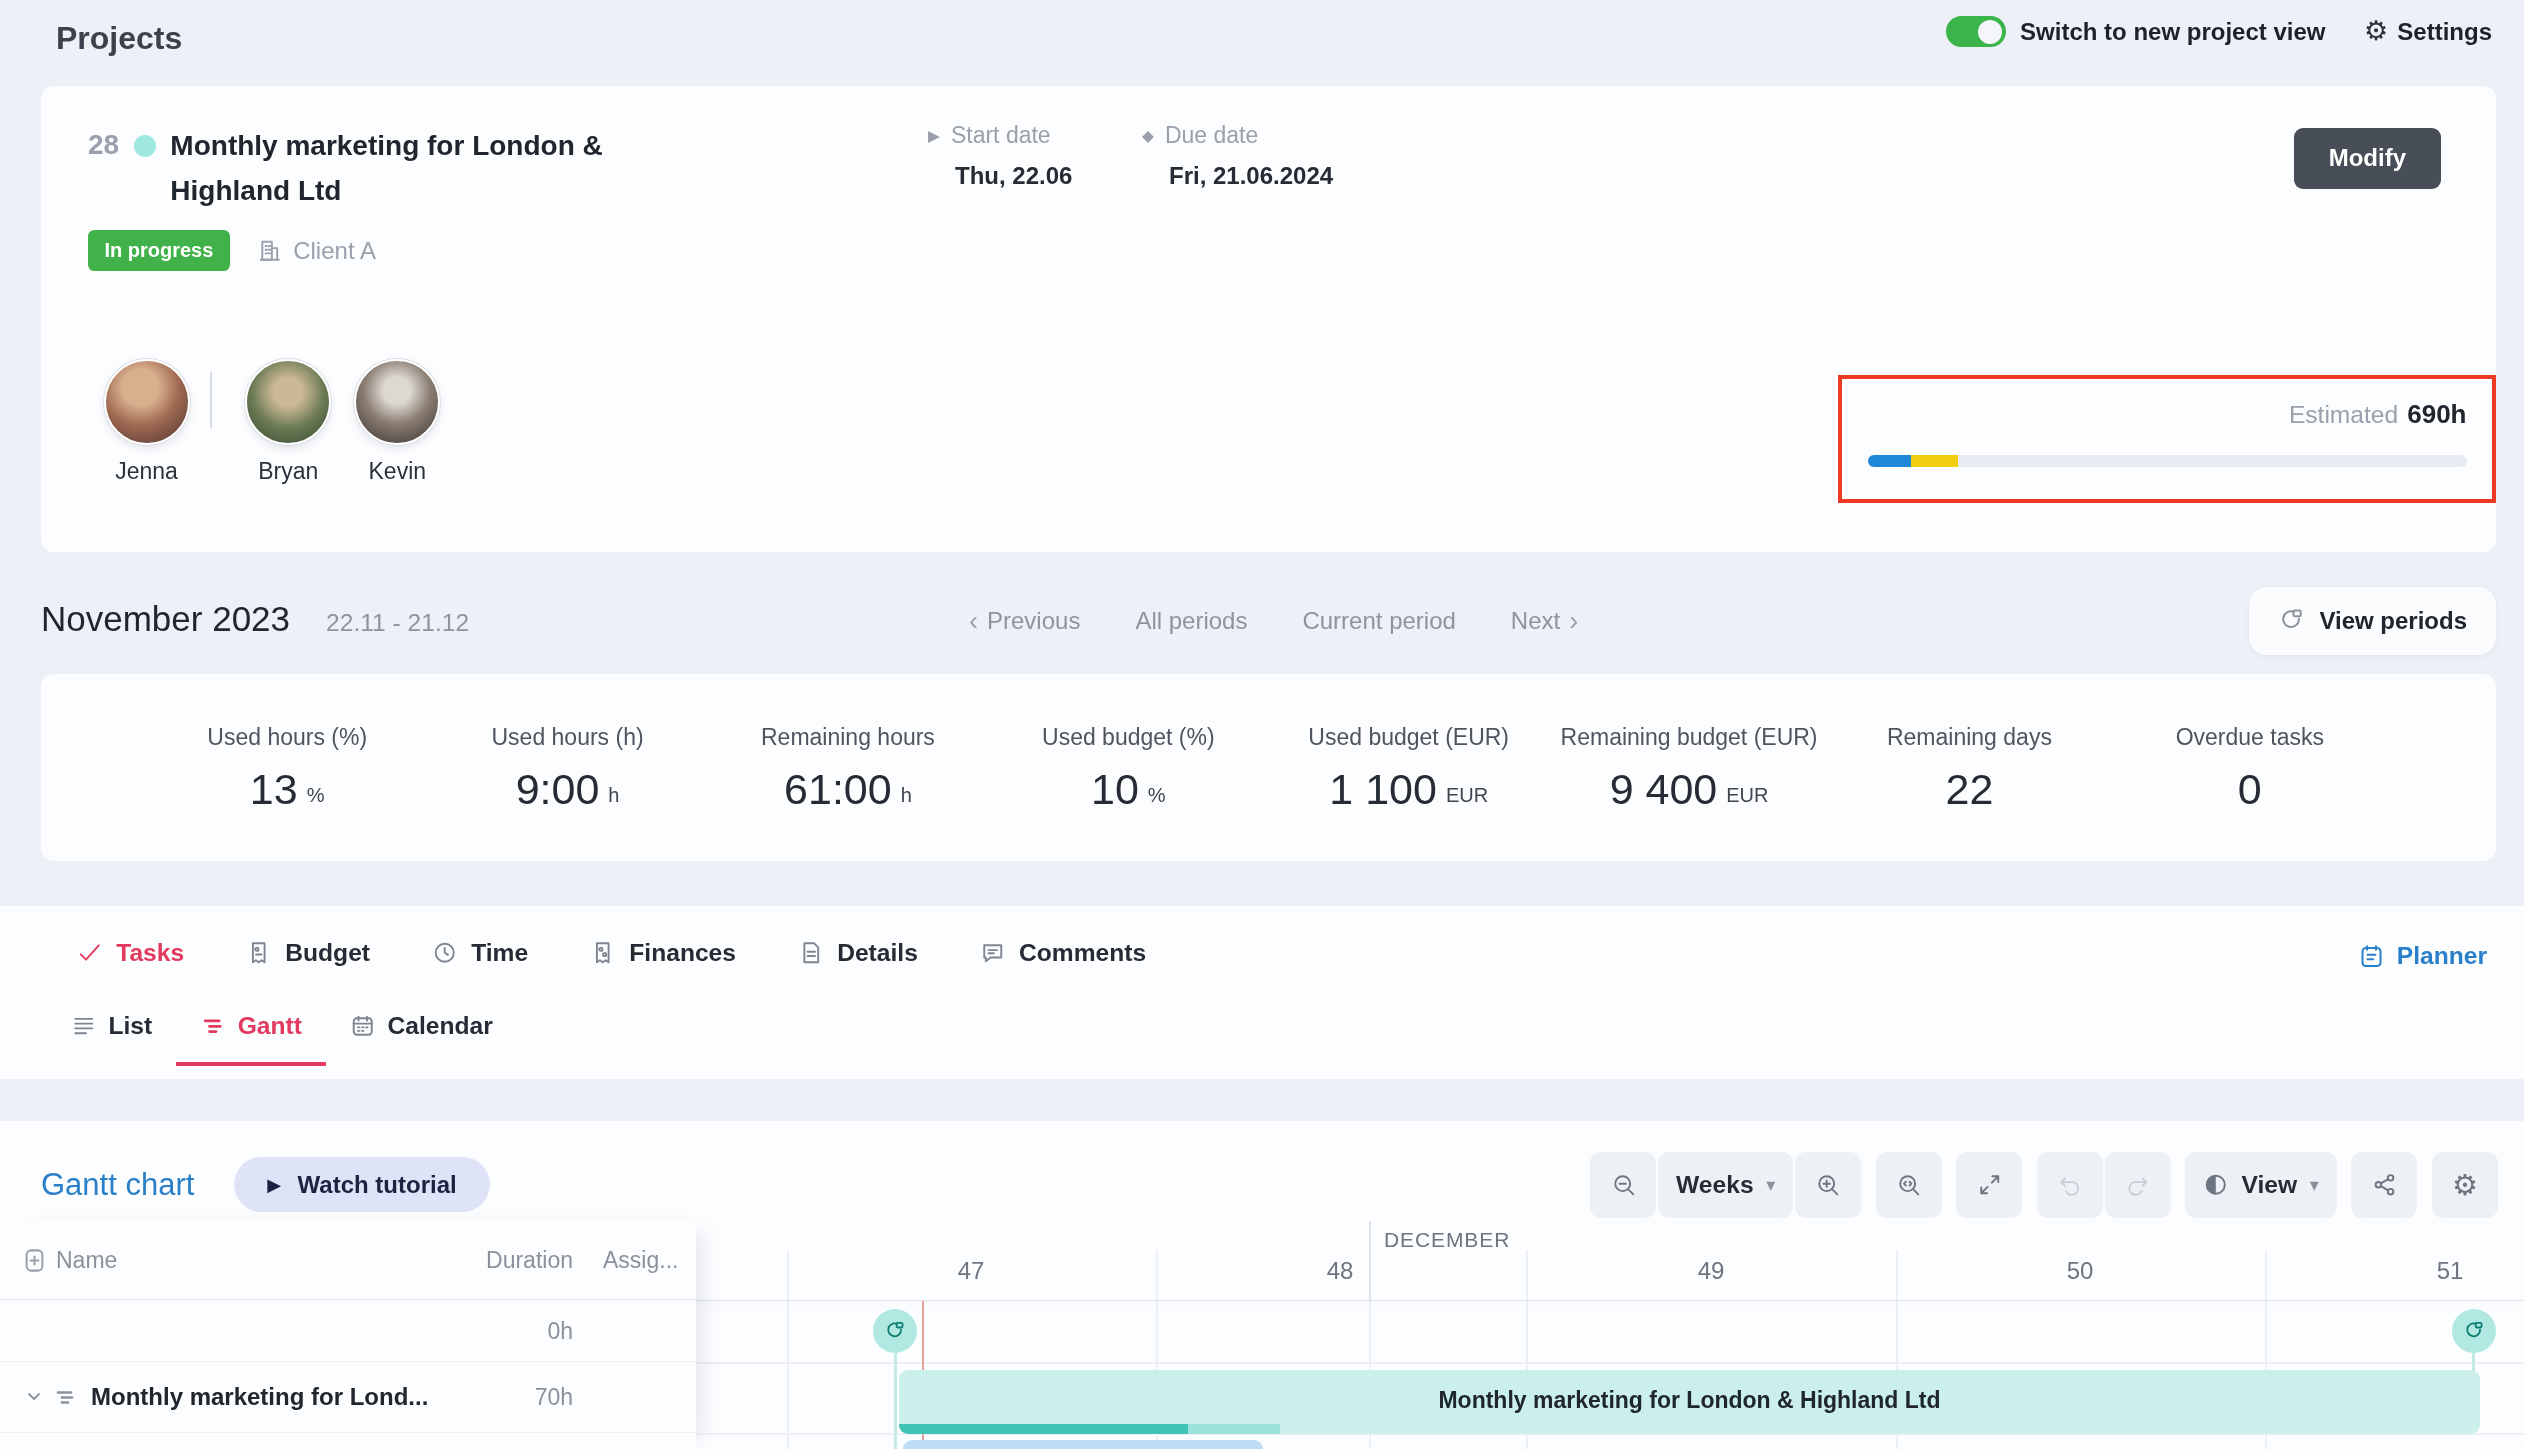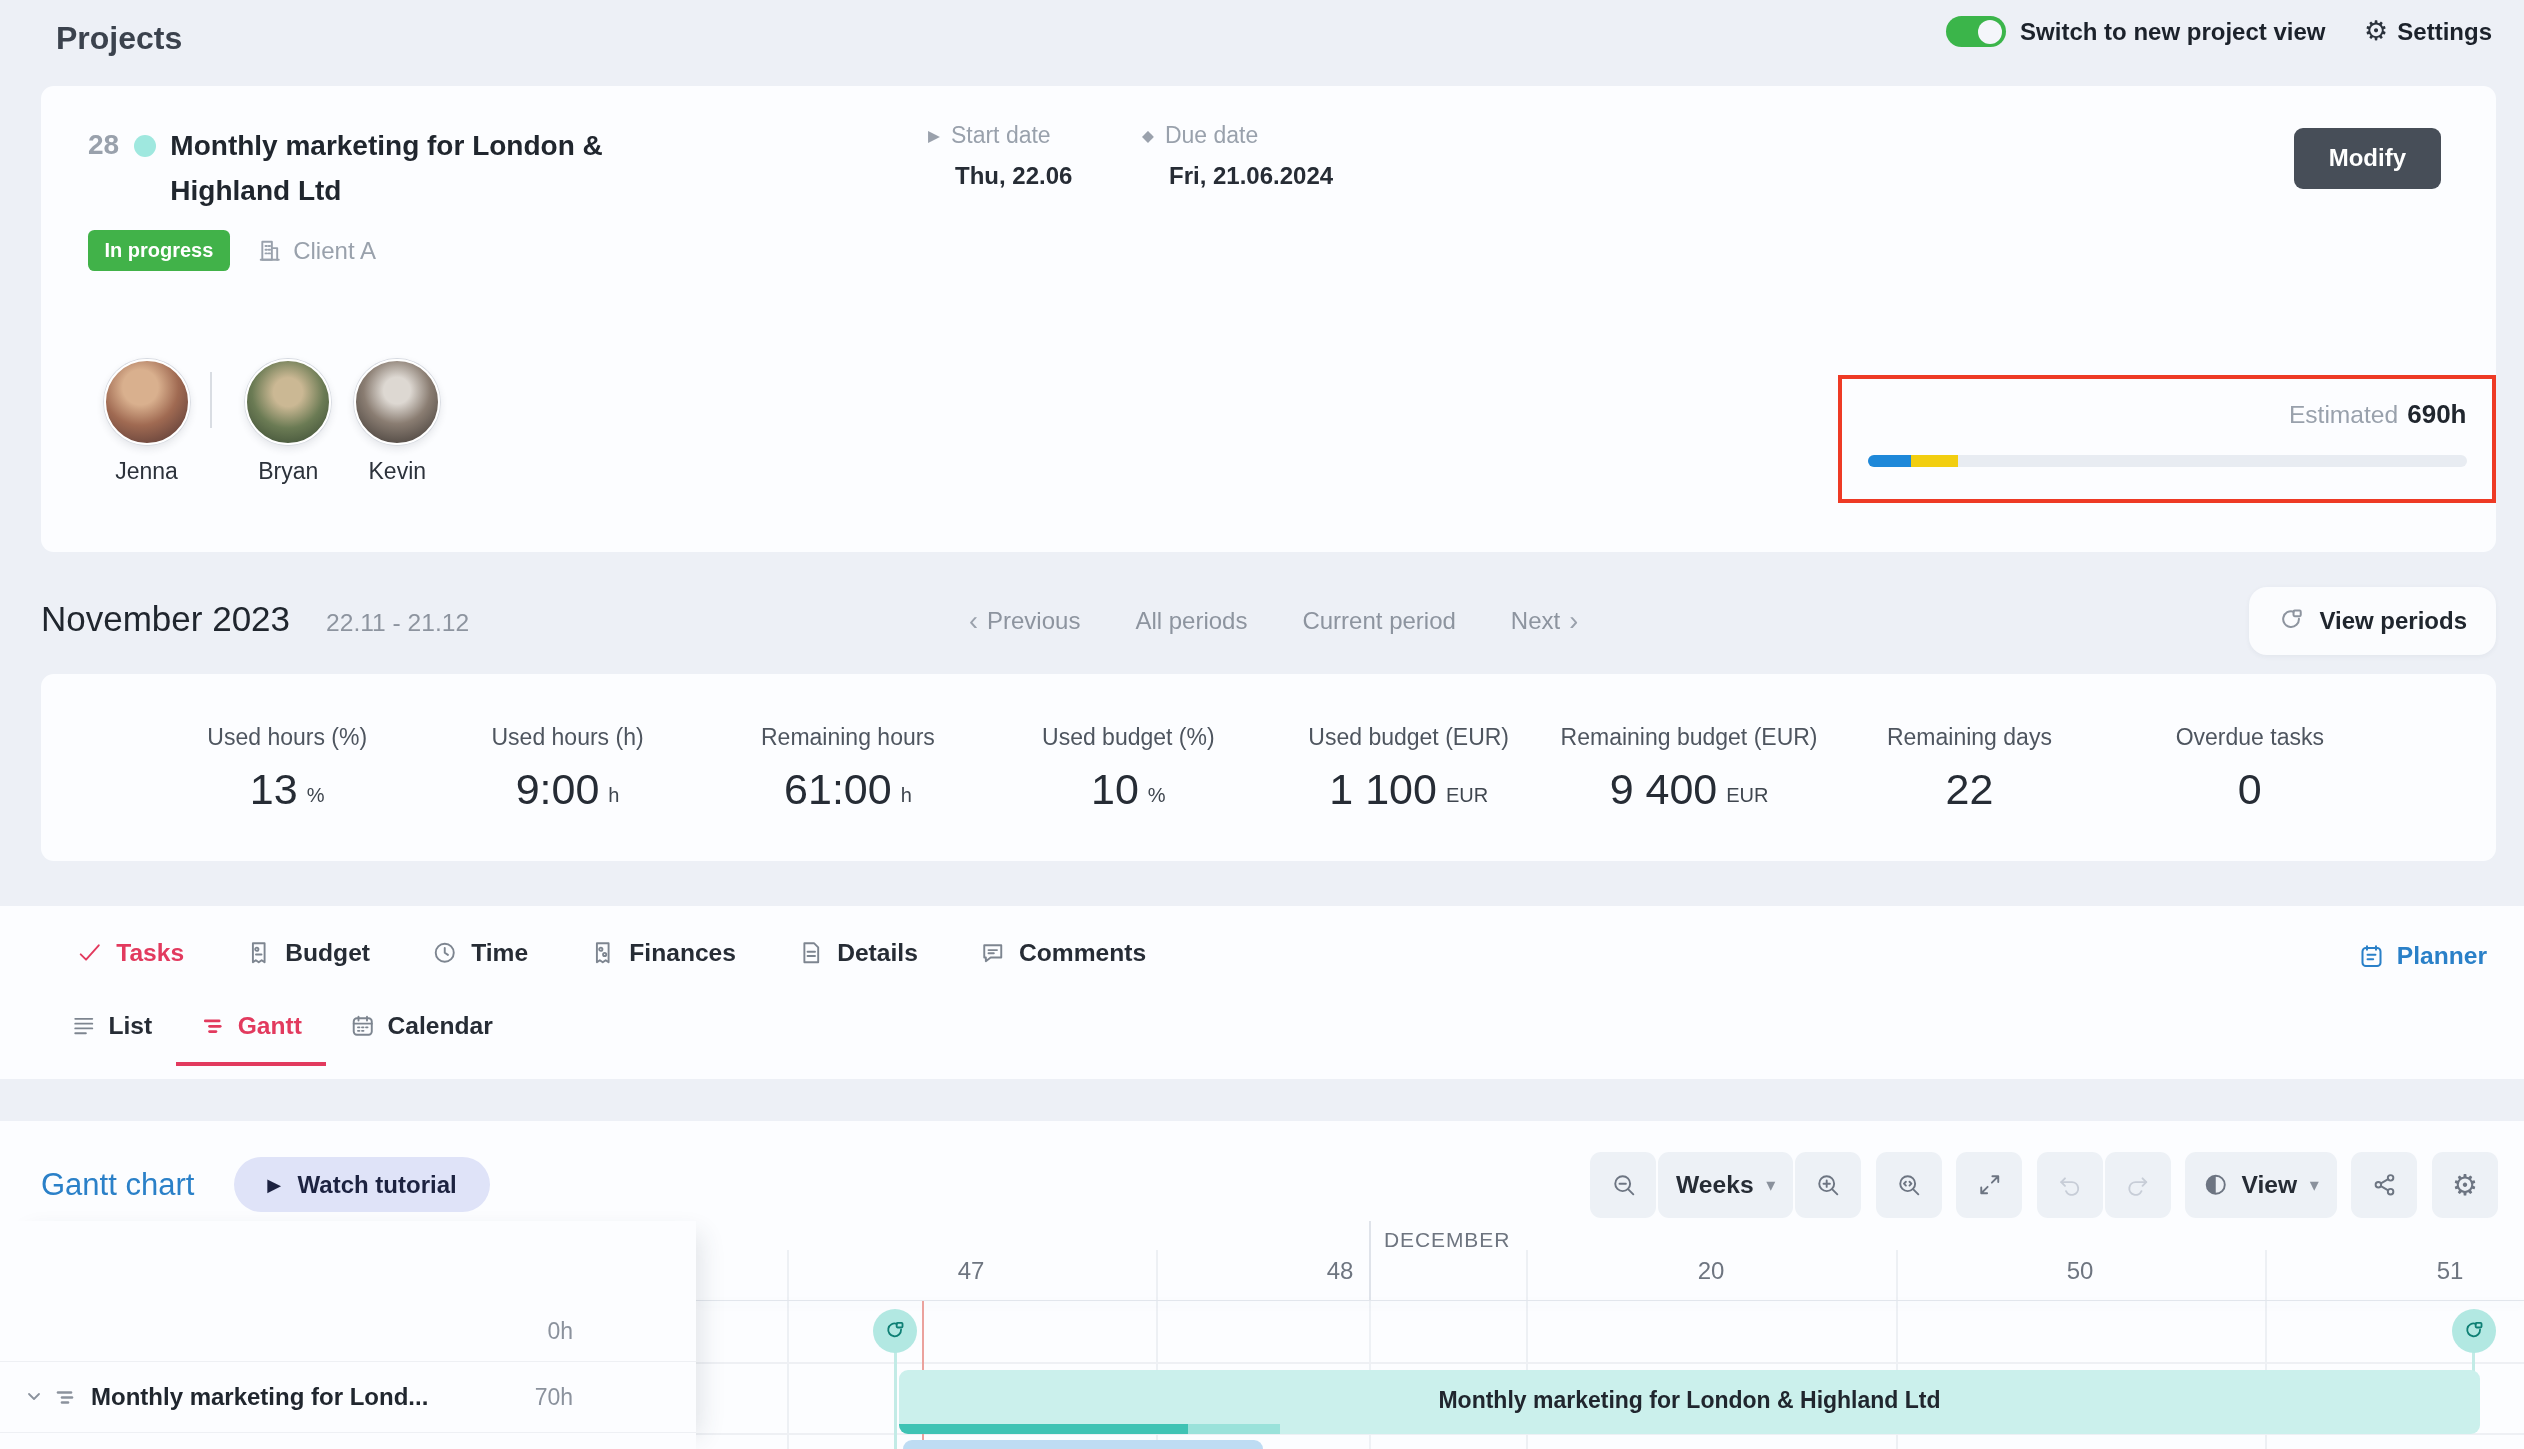--- a/index.html
+++ b/index.html
@@ -473,21 +473,21 @@
       <div class="month-line"></div>
       <div class="month-line-body"></div>
       <div class="month-label">DECEMBER</div>
       <div class="grid-v" style="left:91px"></div>
       <div class="grid-v" style="left:460px"></div>
       <div class="grid-v" style="left:830px"></div>
       <div class="grid-v" style="left:1200px"></div>
       <div class="grid-v" style="left:1569px"></div>
       <div class="week-num" style="left:275px">47</div>
       <div class="week-num" style="left:644px">48</div>
-      <div class="week-num" style="left:1015px">20</div>
+      <div class="week-num" style="left:1015px">49</div>
       <div class="week-num" style="left:1384px">50</div>
       <div class="week-num" style="left:1754px">51</div>
       <div class="tl-divider"></div>
       <div class="row-div" style="top:141px"></div>
       <div class="row-div" style="top:212px"></div>
       <div class="today-line"></div>
       <div class="tl-connector" style="left:198px;top:127px;bottom:0;"></div>
       <div class="tl-connector" style="left:1776px;top:127px;height:24px;"></div>
       <div class="marker" style="left:177px;top:88px;">
         <svg class="ic" width="22" height="22" viewBox="0 0 24 24" style="stroke-width:2">
@@ -503,20 +503,31 @@
       </div>
       <div class="gantt-bar">
         <div class="gantt-bar-label">Monthly marketing for London &amp; Highland Ltd</div>
         <div class="bar-strip-dark"></div>
         <div class="bar-strip-light"></div>
       </div>
       <div class="sub-bar"></div>
     </div>
 
     <div class="gtable">
+      <div class="gt-header">
+        <span class="gt-plus">
+          <svg class="ic" width="27" height="31" viewBox="0 0 24 24">
+              <rect x="5" y="3" width="14" height="18" rx="4"></rect>
+              <path d="M12 8.5v7M8.5 12h7"></path>
+            </svg>
+        </span>
+        <span class="gt-col-name">Name</span>
+        <span class="gt-col-duration">Duration</span>
+        <span class="gt-col-assignee">Assig...</span>
+      </div>
       <div class="gt-row1">
         <span class="gt-dur">0h</span>
       </div>
       <div class="gt-row2">
         <span class="gt-chevron">
           <svg class="ic" width="24" height="24" viewBox="0 0 24 24">
               <path d="M7 10l5 5 5-5"></path>
             </svg>
         </span>
         <span class="gt-mini">

